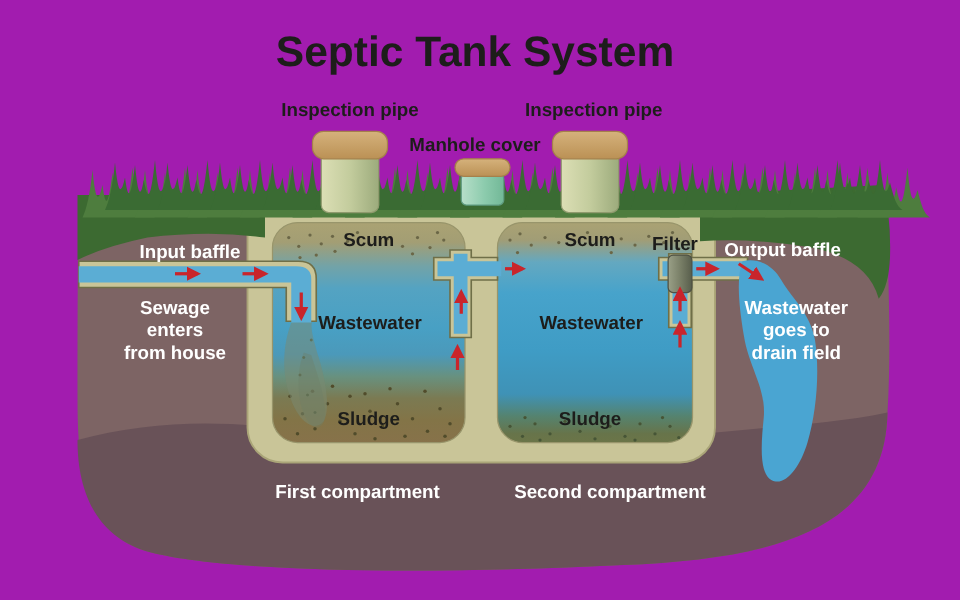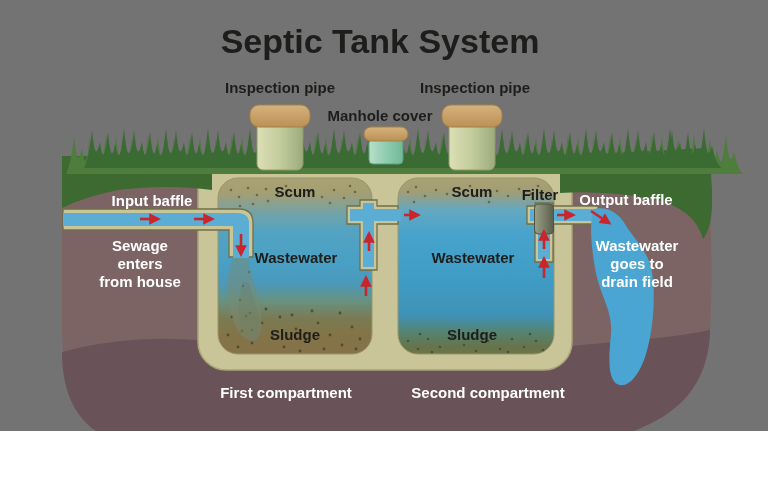--- a/index.html
+++ b/index.html
@@ -1,16 +1,16 @@
 <!DOCTYPE html>
 <html><head>
 <meta charset="utf-8">
 <style>
   html,body { margin:0; padding:0; background:#ffffff; }
-  .stage { width:768px; height:431px; position:relative; background:#737373; overflow:hidden; }
+  .stage { width:768px; height:480px; position:relative; background:#a21caf; overflow:hidden; }
   svg { display:block; }
   text { font-family:"Liberation Sans","DejaVu Sans",sans-serif; }
   .t-title { font-size:34px; font-weight:700; fill:#1d1d1b; }
   .t-dark  { font-size:15px; font-weight:600; fill:#1d1d1b; }
   .t-white { font-size:15px; font-weight:600; fill:#ffffff; }
 </style>
 </head>
 <body>
 
 <div class="stage">

